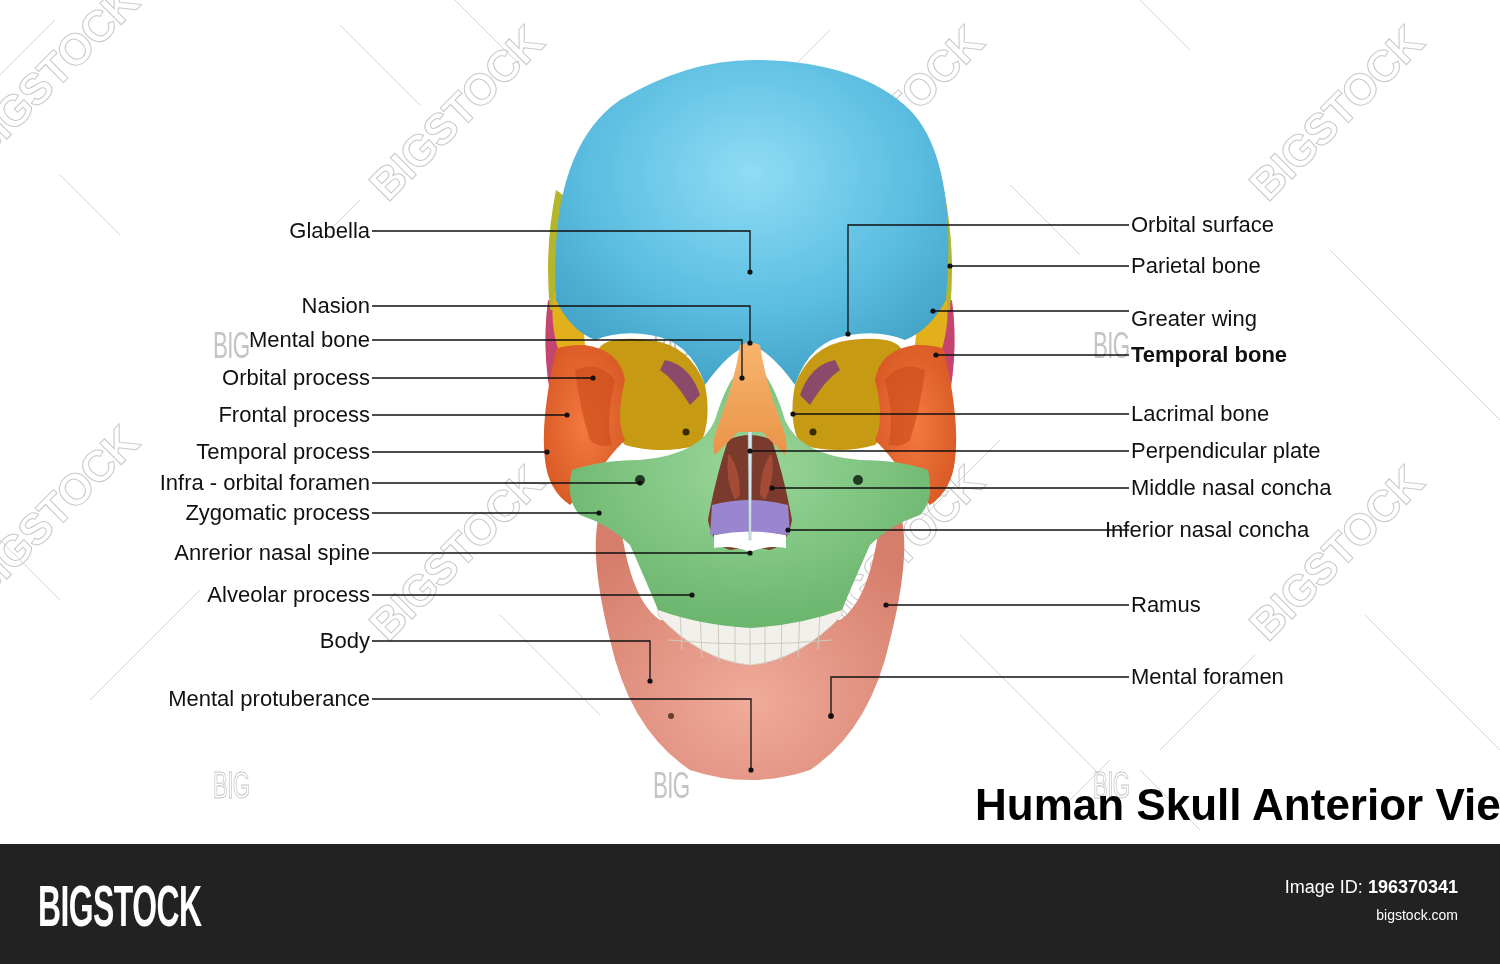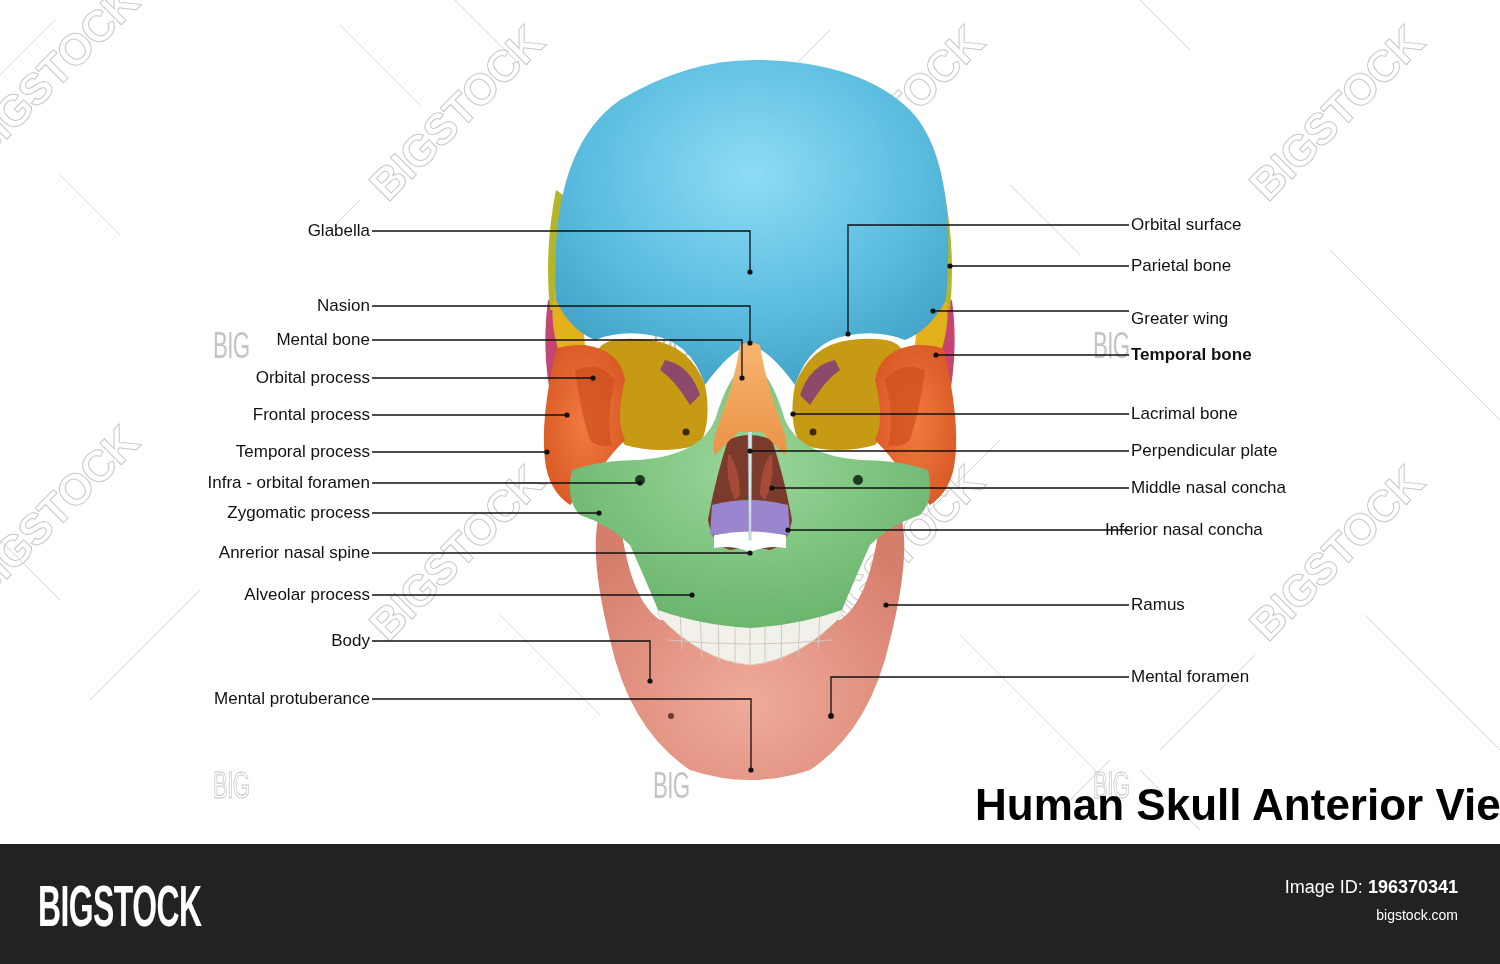--- a/index.html
+++ b/index.html
@@ -1,19 +1,19 @@
 <!DOCTYPE html>
 <html><head>
 <meta charset="utf-8">
 <style>
   html, body { margin: 0; padding: 0; }
   body { width: 1500px; height: 964px; position: relative; background: #ffffff; overflow: hidden; font-family: "Liberation Sans", sans-serif; }
   #stage { position: absolute; left: 0; top: 0; width: 1500px; height: 844px; background: #ffffff; }
   #skull-svg { position: absolute; left: 0; top: 0; }
-  .label { position: absolute; font-size: 17px; color: #111111; white-space: nowrap; line-height: 20px; }
+  .label { position: absolute; font-size: 22px; color: #111111; white-space: nowrap; line-height: 20px; }
   .label.left { text-align: right; }
   .label.right { text-align: left; }
   #title { position: absolute; left: 975px; top: 780px; font-size: 44px; font-weight: bold; color: #000000; white-space: nowrap; }
   .wm { position: absolute; color: transparent; -webkit-text-stroke: 1px #c8c8c8; font-family: "Liberation Sans Narrow", "Liberation Sans", sans-serif; font-weight: bold; font-size: 44px; letter-spacing: -1px; transform: rotate(-45deg); transform-origin: left bottom; white-space: nowrap; pointer-events: none; }
   .wm-big { position: absolute; color: #c4c4c4; font-family: "Liberation Sans", sans-serif; font-size: 36px; transform: scaleX(0.62); transform-origin: left top; white-space: nowrap; pointer-events: none; letter-spacing: -1px; }
   #footer { position: absolute; left: 0; top: 844px; width: 1500px; height: 120px; background: #222222; }
   #footer-logo { position: absolute; left: 38px; top: 28px; color: #ffffff; font-family: "Liberation Sans", sans-serif; font-size: 58px; font-weight: bold; transform: scaleX(0.55); transform-origin: left top; letter-spacing: -1px; }
   #footer-id { position: absolute; right: 42px; top: 33px; color: #ffffff; font-size: 18px; text-align: right; }
   #footer-id b { font-weight: bold; margin-top: 28px; }
   #footer-site { position: absolute; right: 42px; top: 63px; color: #ffffff; font-size: 14px; text-align: right; }

